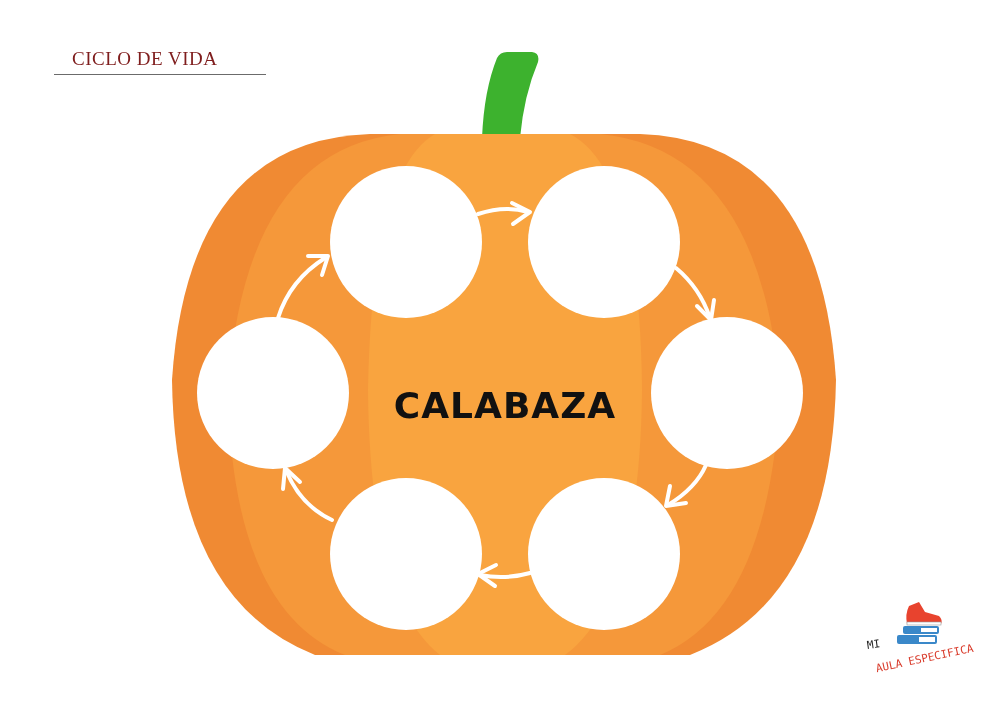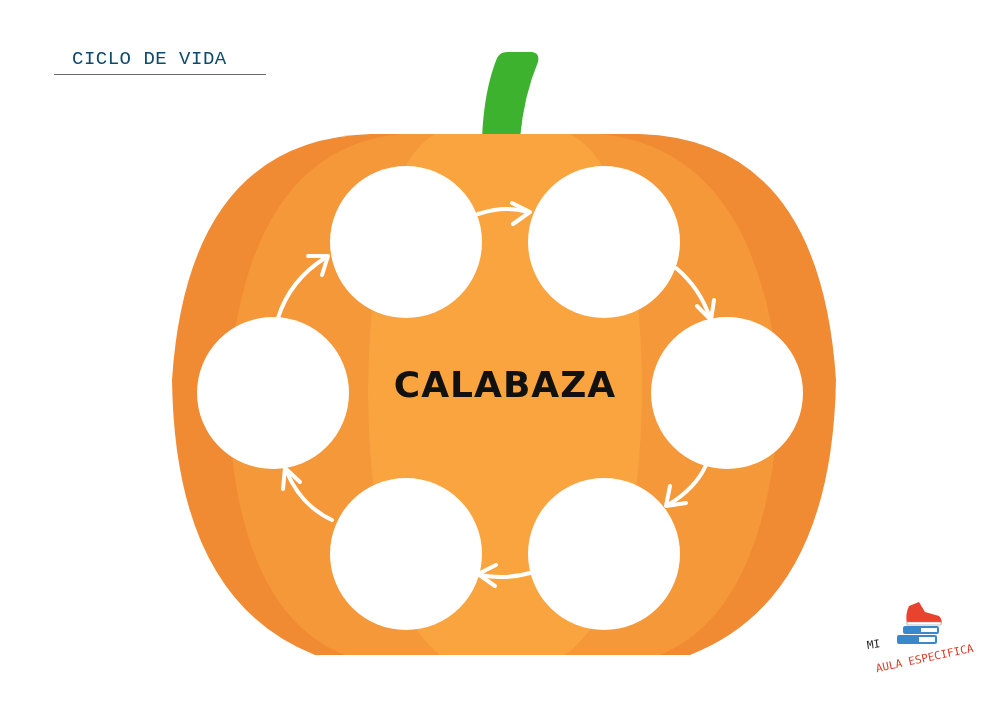--- a/index.html
+++ b/index.html
@@ -1,24 +1,24 @@
 <!DOCTYPE html>
 <html><head>
 <meta charset="utf-8">
 <style>
   html, body { margin: 0; padding: 0; background: #ffffff; }
   body { width: 1005px; height: 711px; position: relative; overflow: hidden; font-family: "DejaVu Sans", sans-serif; }
   .header-title {
     position: absolute; left: 72px; top: 48px;
-    font-family: Liberation Mono, monospace; font-size: 19px; letter-spacing: 0.5px; color: #0c4a6e;
+    font-family: Liberation Serif, serif; font-size: 19px; letter-spacing: 0.5px; color: #7f1d1d;
   }
   .header-rule { position: absolute; left: 54px; top: 74px; width: 212px; height: 1px; background: #6b6b6b; }
   svg.art { position: absolute; left: 0; top: 0; }
   .center-title {
-    position: absolute; left: 380px; top: 364px; width: 250px; text-align: center;
+    position: absolute; left: 380px; top: 385px; width: 250px; text-align: center;
     font-family: "DejaVu Sans", sans-serif; font-weight: bold; font-size: 36px; letter-spacing: 1px; color: #111;
   }
   .stage { position: absolute; border-radius: 50%; background: #ffffff; cursor: pointer; }
   .logo { position: absolute; left: 855px; top: 598px; width: 130px; height: 80px; }
   .logo .mi { position: absolute; left: 12px; top: 40px; font-family: "DejaVu Sans Mono", monospace; font-size: 11px; color: #222; transform: rotate(-8deg); }
   .logo .aula { position: absolute; left: 20px; top: 54px; font-family: "DejaVu Sans Mono", monospace; font-size: 11px; color: #d93b2b; transform: rotate(-12deg); white-space: nowrap; }
 </style>
 </head>
 <body>
 

